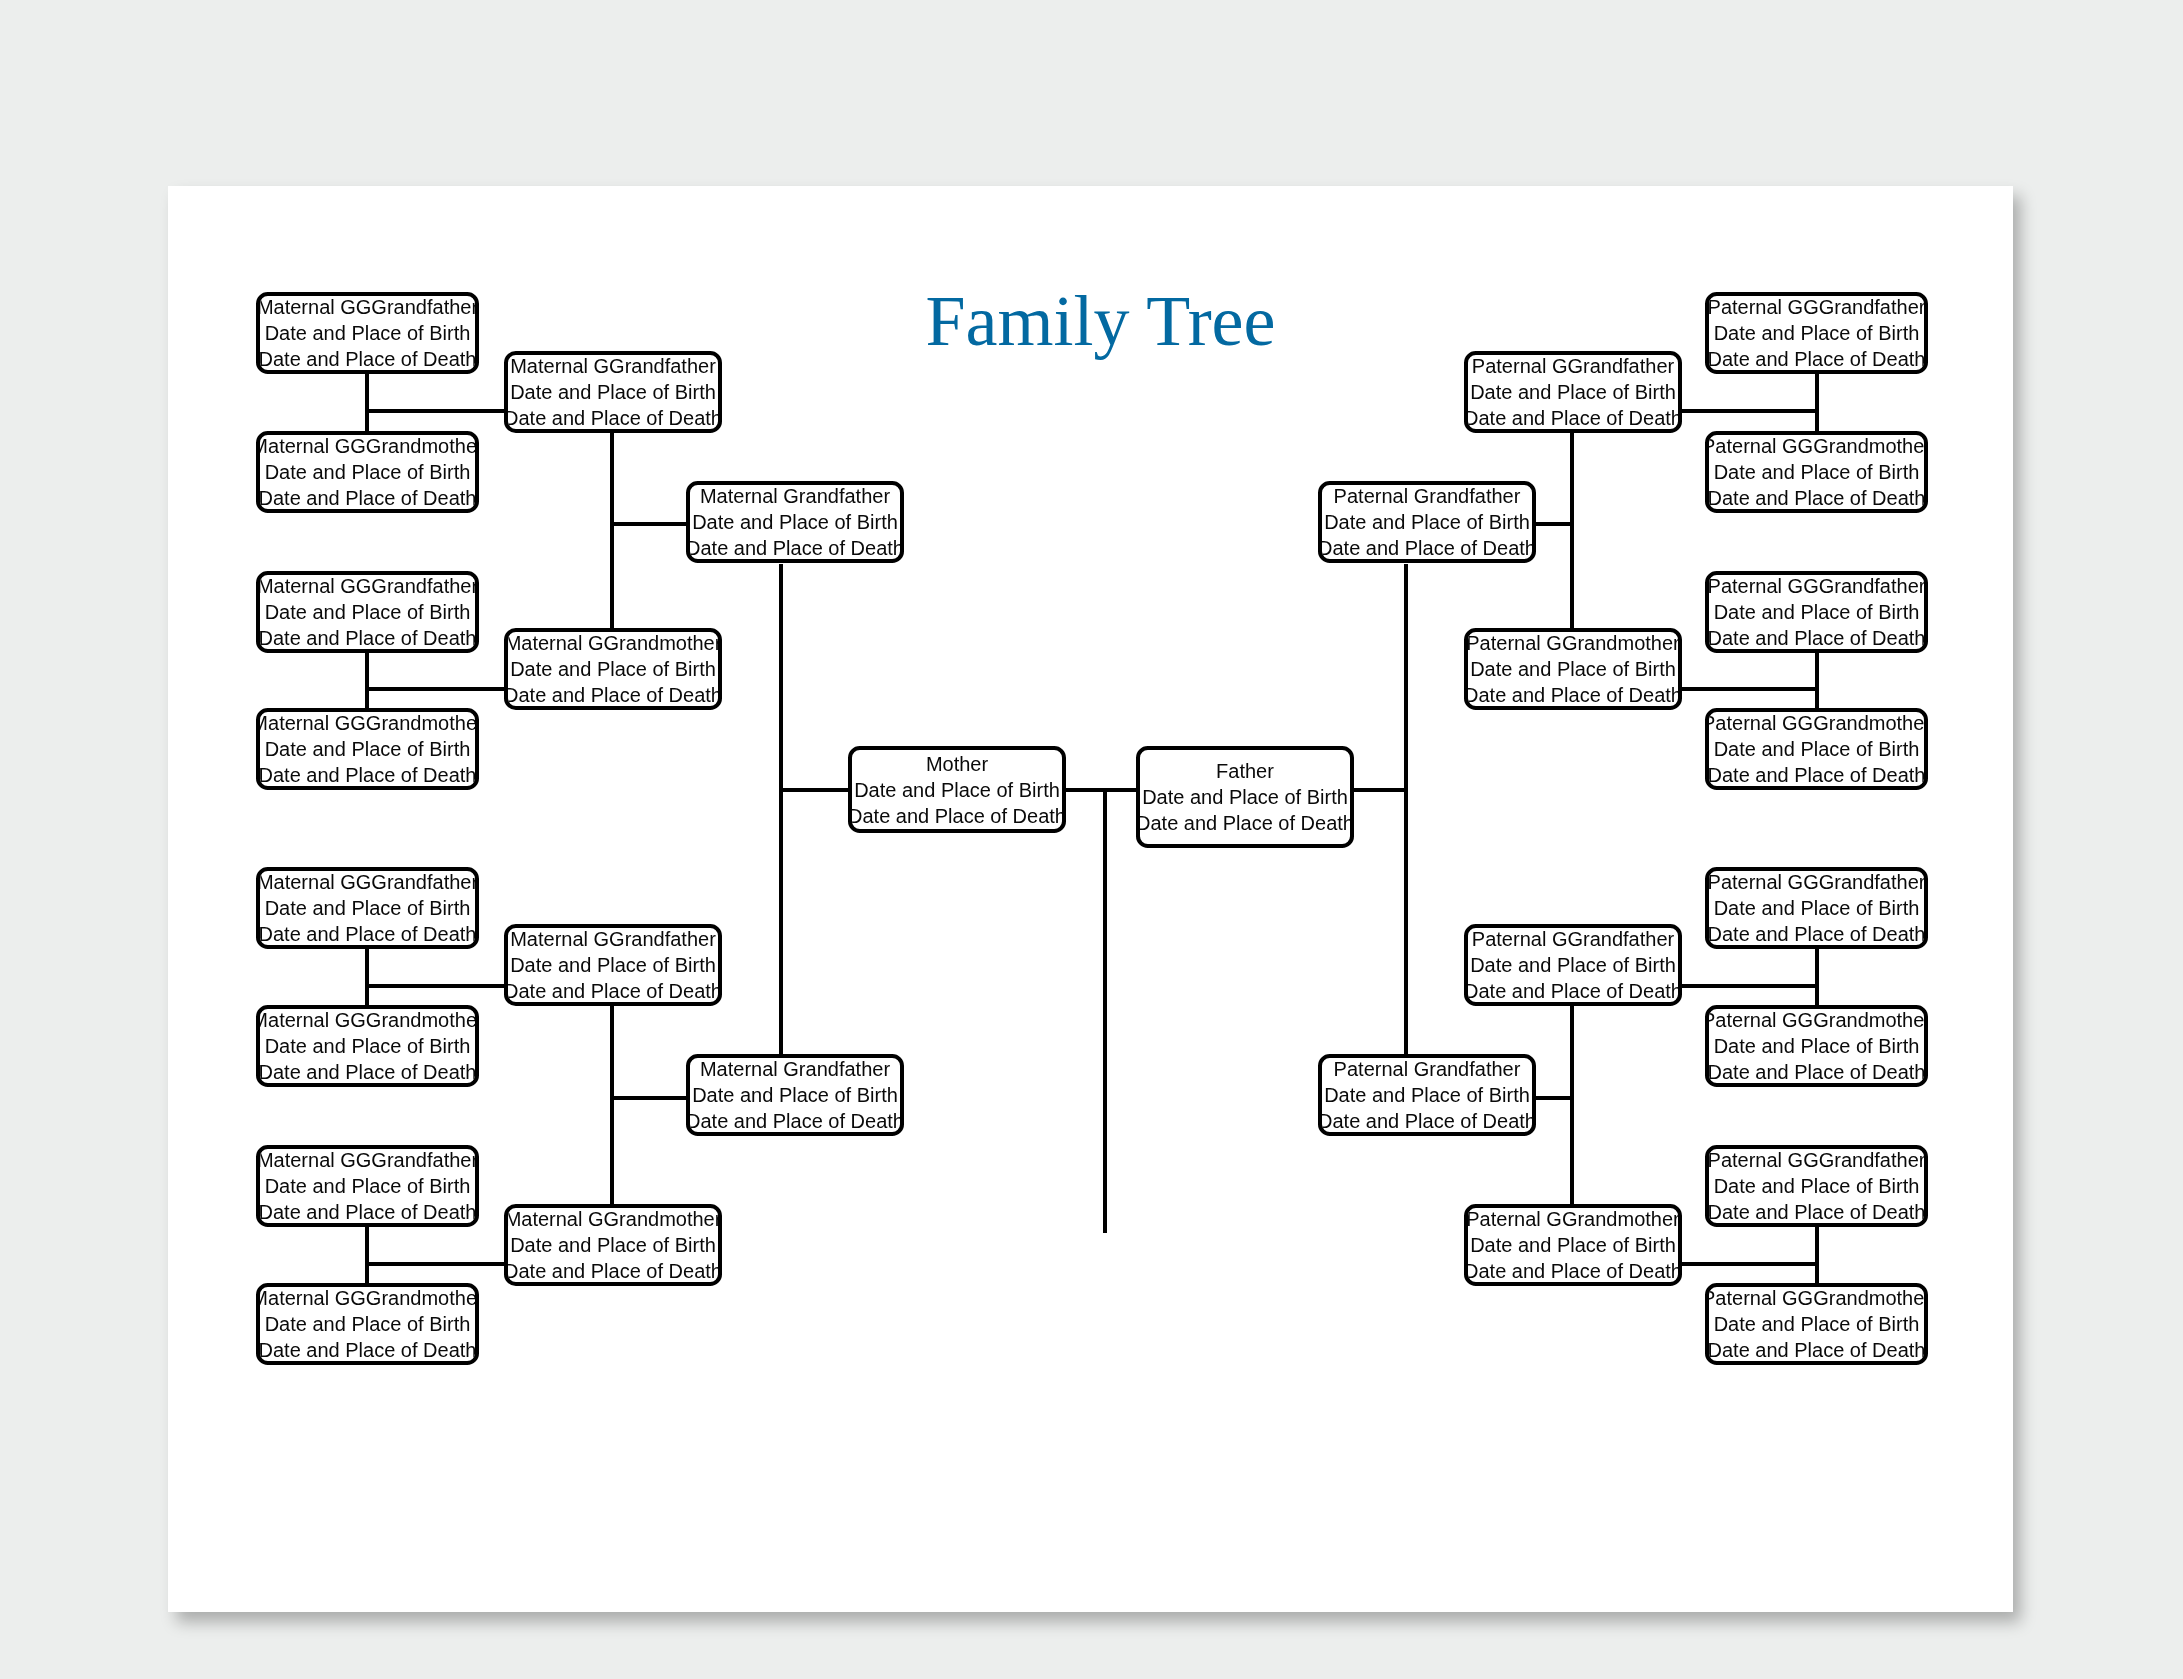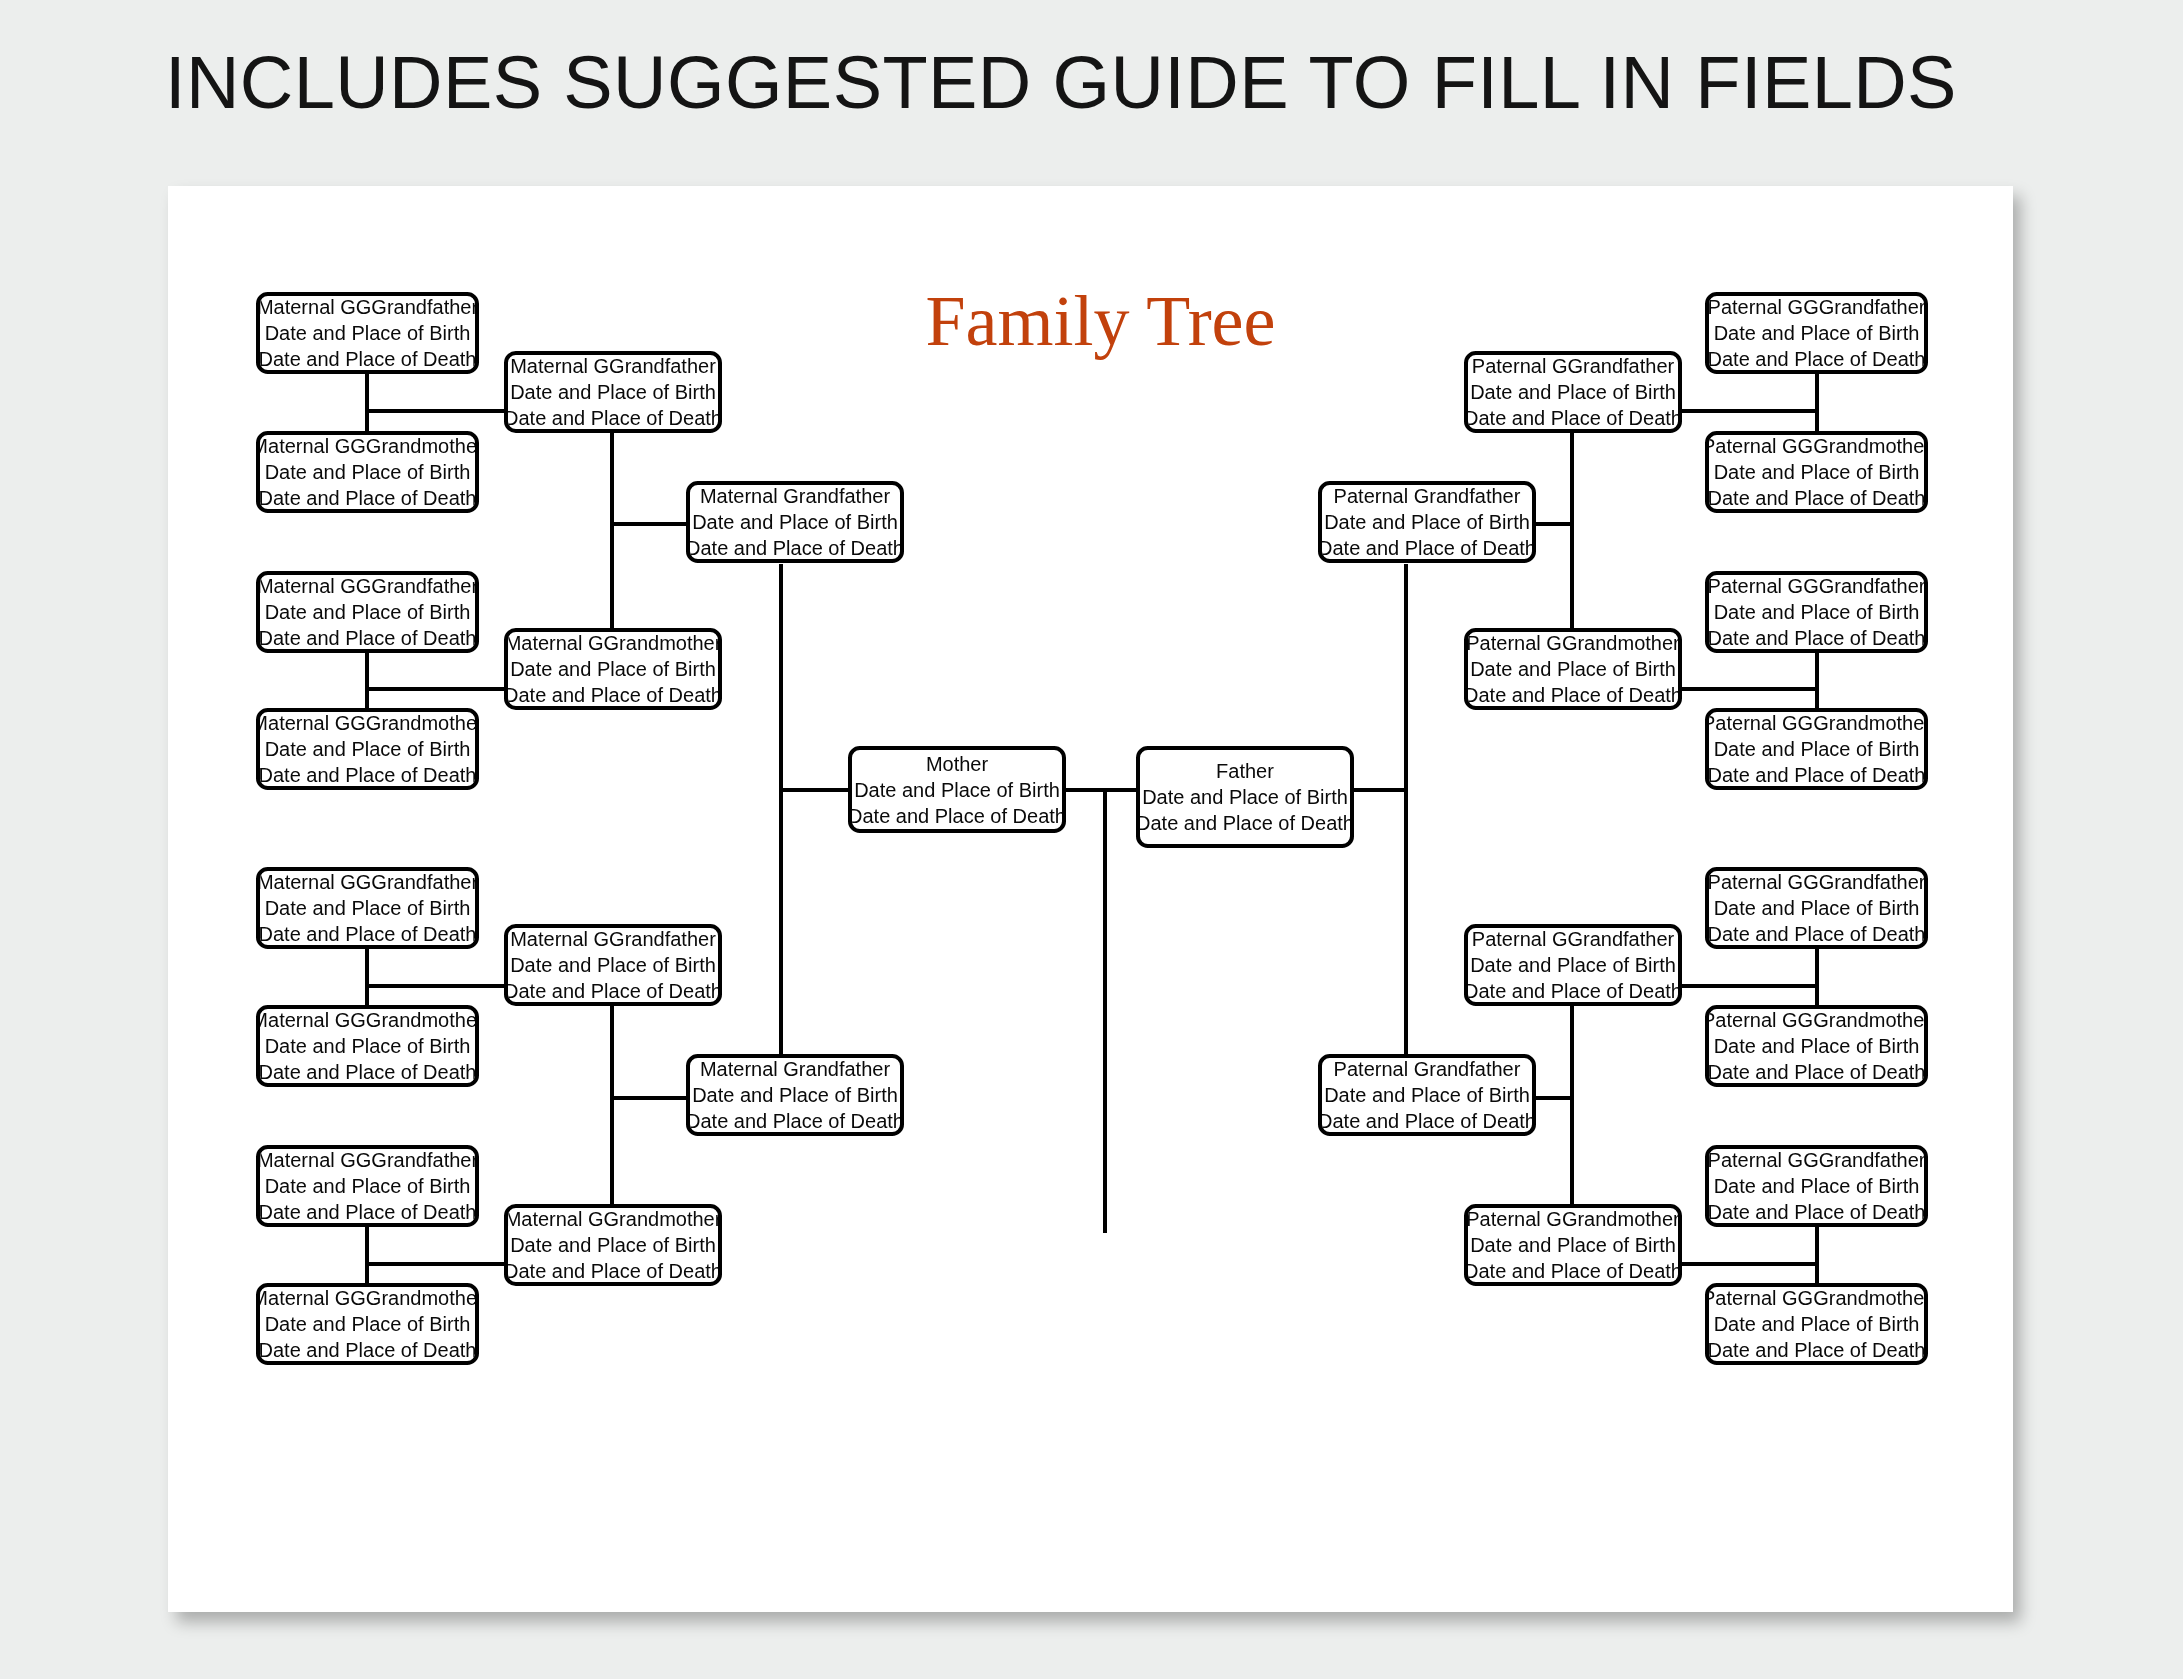--- a/index.html
+++ b/index.html
@@ -50,21 +50,21 @@
   
   #tree-title {
     position: absolute;
     left: 857px;
     top: 284px;
     width: 487px;
     text-align: center;
     font-family: "Liberation Serif", "DejaVu Serif", serif;
     font-size: 72px;
     font-weight: 400;
-    color: #c2410c;
+    color: #0369a1;
     line-height: 1.05;
     white-space: nowrap;
   }
 
   
   .ln {
     position: absolute;
     background: #000000;
   }
   .lnv { width: 4.2px; }
@@ -94,21 +94,20 @@
   
   .node.small { font-size: 20px; }
   
   .node.big { font-size: 31px; line-height: 1.34; }
 </style>
 </head>
 <body>
 
 <div id="stage">
 
-  <div id="headline">INCLUDES SUGGESTED GUIDE TO FILL IN FIELDS</div>
 
   <div id="card"></div>
 
   <div id="tree-title">Family Tree</div>
 
   <div class="ln lnv" style="left:365px; top:372px; height:76px;"></div>
   <div class="ln lnh" style="left:365px; top:409px; width:143px;"></div>
 
   <div class="ln lnv" style="left:610px; top:432px; height:92px;"></div>
   <div class="ln lnh" style="left:610px; top:522px; width:76px;"></div>

